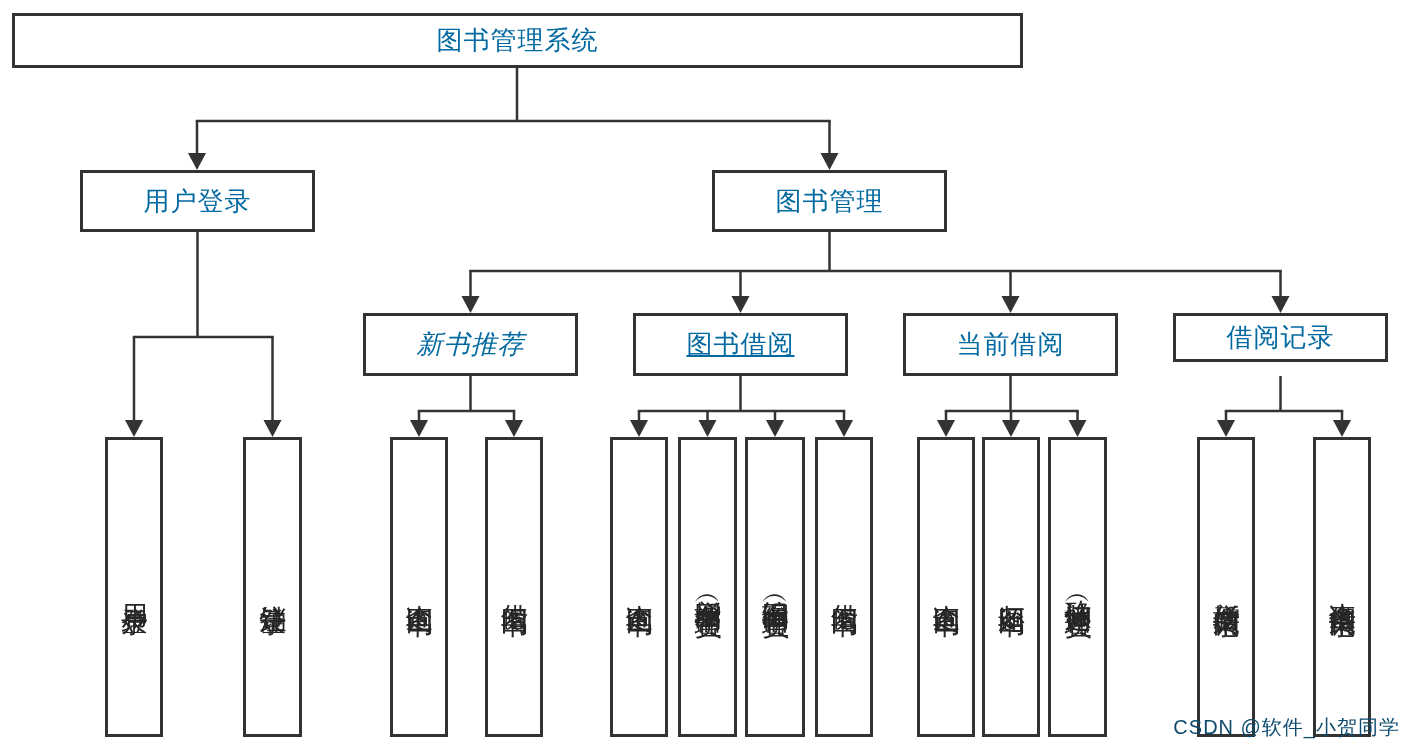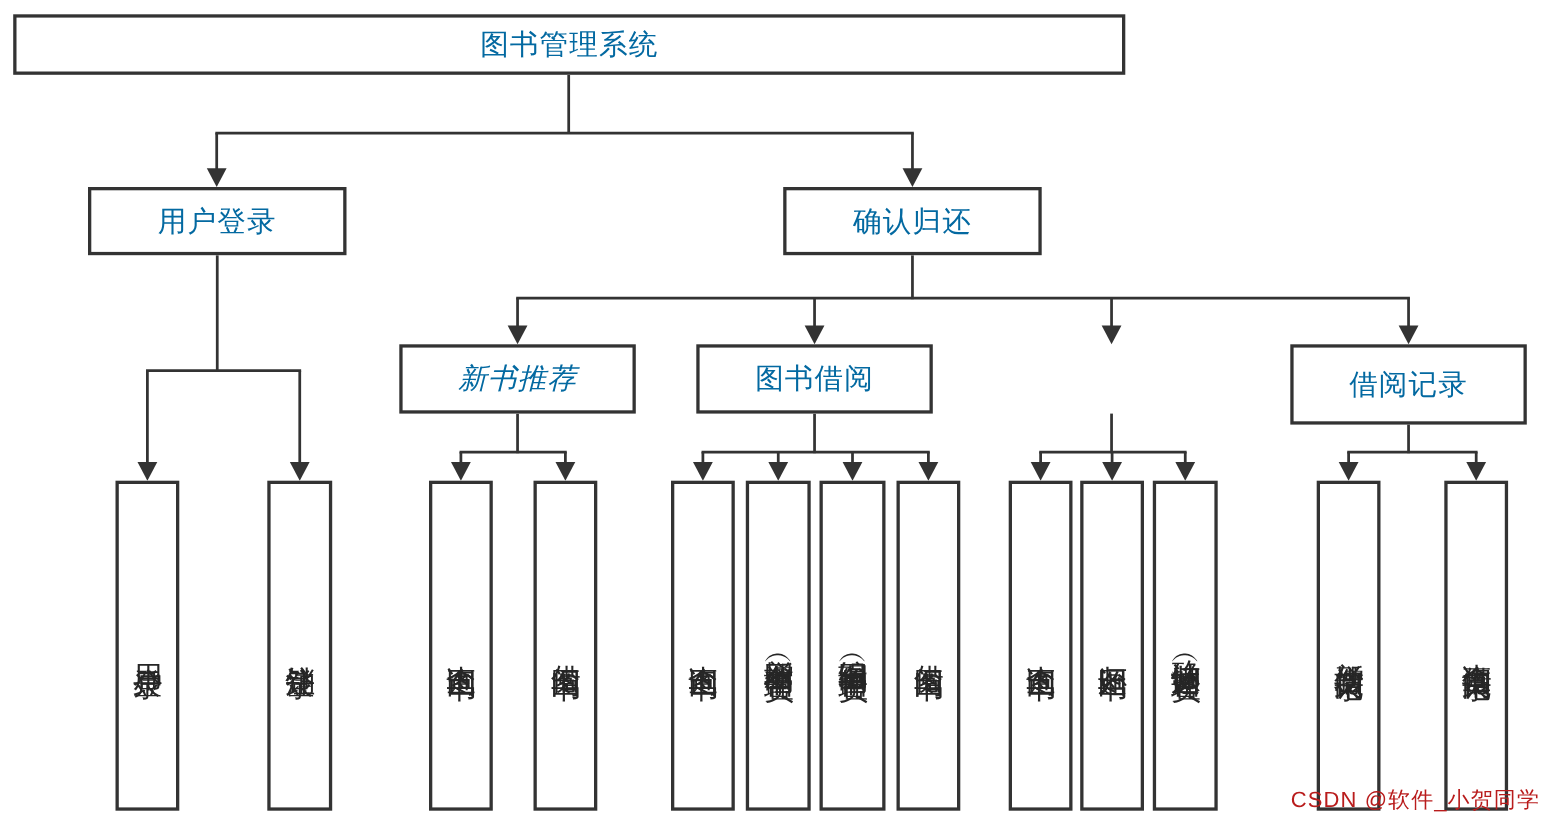--- a/index.html
+++ b/index.html
@@ -125,35 +125,36 @@
     <line x1="1224.75" y1="411" x2="1343.25" y2="411"></line>
     <line x1="1226" y1="411" x2="1226" y2="424"></line>
     <polygon points="1217,420 1235,420 1226,437"></polygon>
     <line x1="1342" y1="411" x2="1342" y2="424"></line>
     <polygon points="1333,420 1351,420 1342,437"></polygon>
   </svg>
 
   <div class="hbox" style="left:12px; top:13px; width:1011px; height:55px;">图书管理系统</div>
 
   <div class="hbox" style="left:80px; top:170px; width:235px; height:62px;">用户登录</div>
-  <div class="hbox" style="left:712px; top:170px; width:235px; height:62px;">确认归还</div>
+  <div class="hbox" style="left:712px; top:170px; width:235px; height:62px;">图书管理</div>
 
   <div class="hbox" style="left:363px; top:313px; width:215px; height:63px;font-style:italic;">新书推荐</div>
-  <div class="hbox" style="left:633px; top:313px; width:215px; height:63px;">图书借阅</div>
-  <div class="hbox" style="left:1173px; top:313px; width:215px; height:73px;">借阅记录</div>
+  <div class="hbox" style="left:633px; top:313px; width:215px; height:63px;text-decoration:underline;">图书借阅</div>
+  <div class="hbox" style="left:903px; top:313px; width:215px; height:63px;">当前借阅</div>
+  <div class="hbox" style="left:1173px; top:313px; width:215px; height:49px;">借阅记录</div>
 
   <div class="vbox" style="left:105px; top:437px; width:58px; height:300px;">用户登录</div>
   <div class="vbox" style="left:243px; top:437px; width:59px; height:300px;">注销登录</div>
   <div class="vbox" style="left:390px; top:437px; width:58px; height:300px;">查询图书</div>
   <div class="vbox" style="left:485px; top:437px; width:58px; height:300px;">借阅图书</div>
   <div class="vbox" style="left:610px; top:437px; width:58px; height:300px;">查询图书</div>
   <div class="vbox" style="left:678px; top:437px; width:59px; height:300px;">新增图书（管理员）</div>
   <div class="vbox" style="left:745px; top:437px; width:60px; height:300px;">编辑图书（管理员）</div>
   <div class="vbox" style="left:815px; top:437px; width:58px; height:300px;">借阅图书</div>
   <div class="vbox" style="left:917px; top:437px; width:58px; height:300px;">查询图书</div>
   <div class="vbox" style="left:982px; top:437px; width:58px; height:300px;">归还图书</div>
   <div class="vbox" style="left:1048px; top:437px; width:59px; height:300px;">确认归还（管理员）</div>
   <div class="vbox" style="left:1197px; top:437px; width:58px; height:300px;">新增借阅记录</div>
   <div class="vbox" style="left:1313px; top:437px; width:58px; height:300px;">查询借阅记录</div>
 
-  <div class="watermark" style="color: #b91c1c;">CSDN @软件_小贺同学</div>
+  <div class="watermark" style="color: #0c4a6e;">CSDN @软件_小贺同学</div>
 
 </div>
 
 </body></html>

